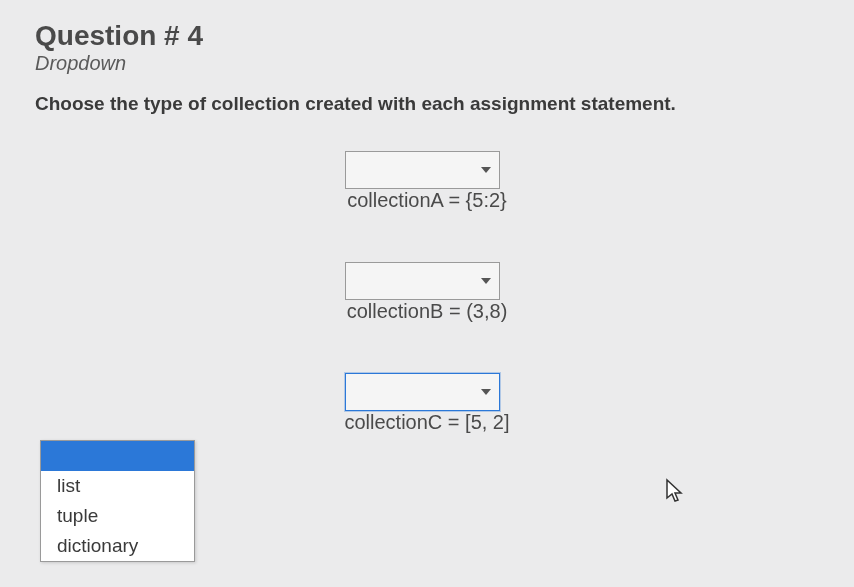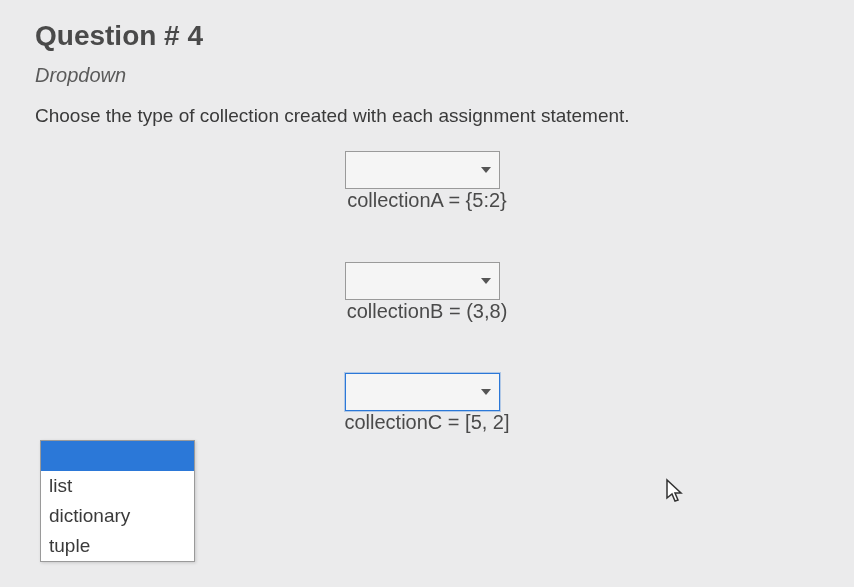--- a/index.html
+++ b/index.html
@@ -20,27 +20,26 @@
       font-size: 28px;
       font-weight: bold;
       color: #4a4a4a;
       margin-bottom: 0;
     }
     .question-type {
       font-size: 20px;
       font-style: italic;
       color: #5a5a5a;
       margin-bottom: 18px;
-      margin-top: 12px;
     }
     .question-prompt {
       font-size: 19px;
-      font-weight: normal;
+      font-weight: bold;
       color: #3a3a3a;
-      margin-bottom: 24px;
+      margin-bottom: 36px;
     }
     .row {
       display: flex;
       align-items: center;
       margin-bottom: 50px;
       flex-direction: column;
     }
     .dropdown {
       width: 155px;
       height: 38px;
@@ -74,21 +73,21 @@
       top: 440px;
       width: 155px;
       background: #ffffff;
       border: 1px solid #9a9a9a;
       box-shadow: 1px 1px 3px rgba(0,0,0,0.15);
     }
     .dropdown-option {
       height: 30px;
       display: flex;
       align-items: center;
-      padding-left: 8px;
+      padding-left: 16px;
       font-size: 19px;
       color: #3a3a3a;
     }
     .dropdown-option.highlighted {
       background: #2b78d8;
       color: #fff;
     }
     .cursor {
       position: absolute;
       left: 665px;
@@ -122,19 +121,19 @@
 <div class="row" style="margin-bottom:0;">
   <div class="dropdown active">
     <span class="chevron"></span>
   </div>
   <span class="statement">collectionC = [5, 2]</span>
 </div>
 
 <div class="dropdown-menu">
   <div class="dropdown-option highlighted"></div>
   <div class="dropdown-option">list</div>
+  <div class="dropdown-option">tuple</div>
   <div class="dropdown-option">dictionary</div>
-  <div class="dropdown-option">tuple</div>
 </div>
 
 <svg class="cursor" viewBox="0 0 20 26">
   <path d="M 2 2 L 2 20 L 7 16 L 10 23 L 13 22 L 10 15 L 16 15 Z" fill="#fff" stroke="#333" stroke-width="1.5"></path>
 </svg>
 
 </body></html>

